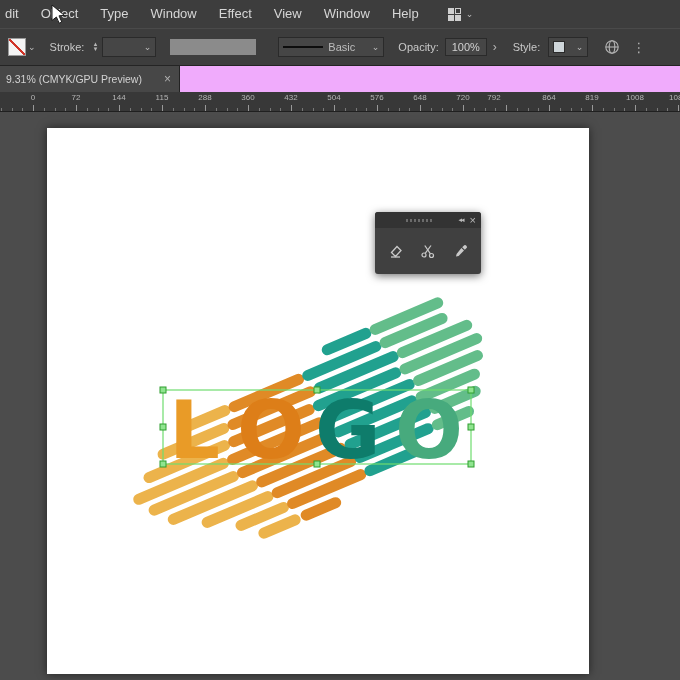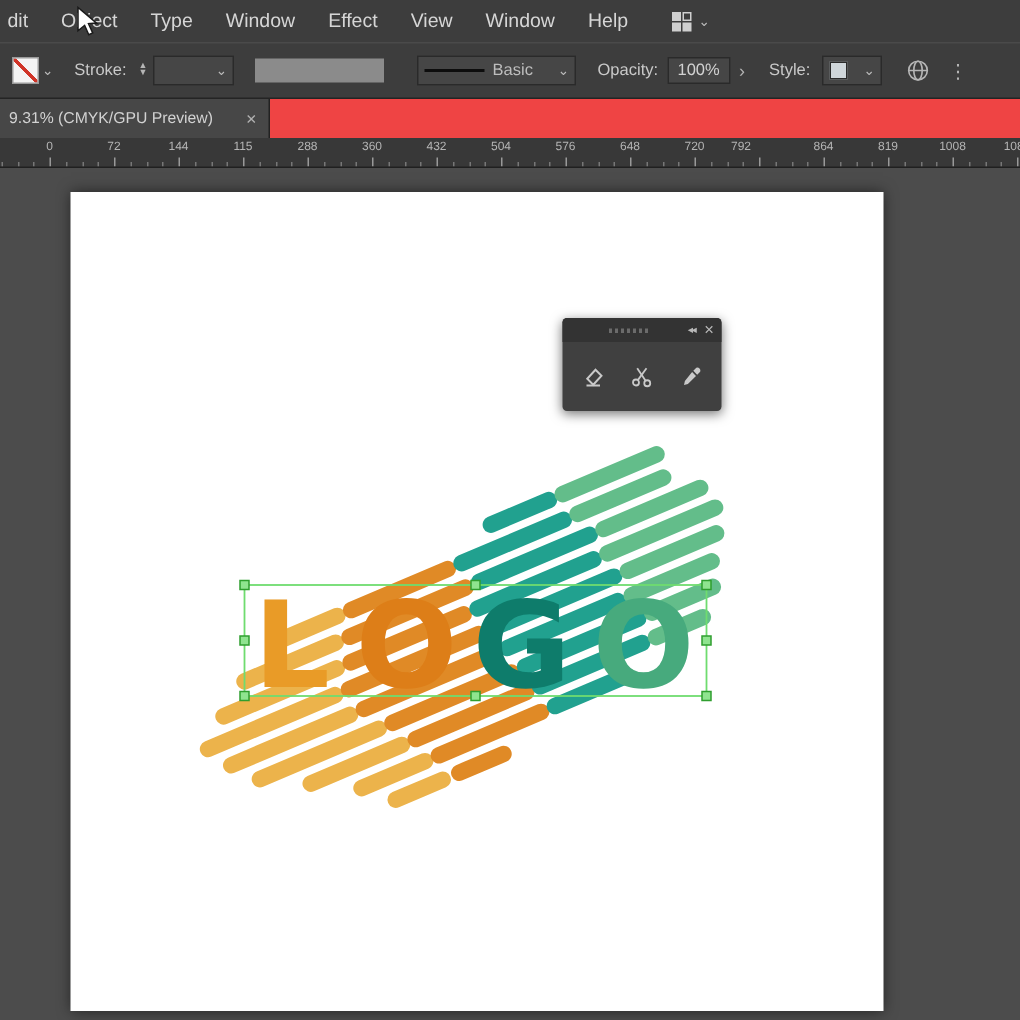--- a/index.html
+++ b/index.html
@@ -37,21 +37,21 @@
   .line-sample { width:40px; height:2px; background:#0d0d0d; }
   .opacity-field { width:42px; height:18px; background:#464646; border:1px solid #2a2a2a;
     text-align:center; line-height:16px; margin-left:6px; color:#d2d2d2; }
   .chev { color:#b5b5b5; font-size:12px; margin-left:6px; }
   .style-combo { width:40px; margin-left:8px; justify-content:flex-start; gap:4px; }
   .mini-swatch { width:12px; height:12px; background:#cfd6da; border:1px solid #2a2a2a; }
   .globe { margin-left:16px; display:flex; }
   .vdots { margin-left:12px; color:#b5b5b5; font-size:13px; letter-spacing:0; }
 
   
-  .tabbar { position:absolute; left:0; top:66px; width:680px; height:26px; background:#ef4444; }
+  .tabbar { position:absolute; left:0; top:66px; width:680px; height:26px; background:#f0abfc; }
   .doc-tab { position:absolute; left:0; top:0; width:180px; height:26px; background:#474747;
     display:flex; align-items:center; padding:0 6px; font-size:10.5px; color:#d2d2d2;
     border-right:1px solid #222; }
   .tab-close { margin-left:auto; color:#b0b0b0; font-size:12px; padding:0 2px; cursor:default; }
 
   
   .ruler { position:absolute; left:0; top:92px; width:680px; height:20px; background:#383838;
     border-bottom:1px solid #202020; overflow:hidden; }
   .rlabel { position:absolute; top:1px; width:24px; text-align:center; font-size:8px; color:#b5b5b5; }
   .rtick { position:absolute; bottom:0; width:1px; background:#999; }

